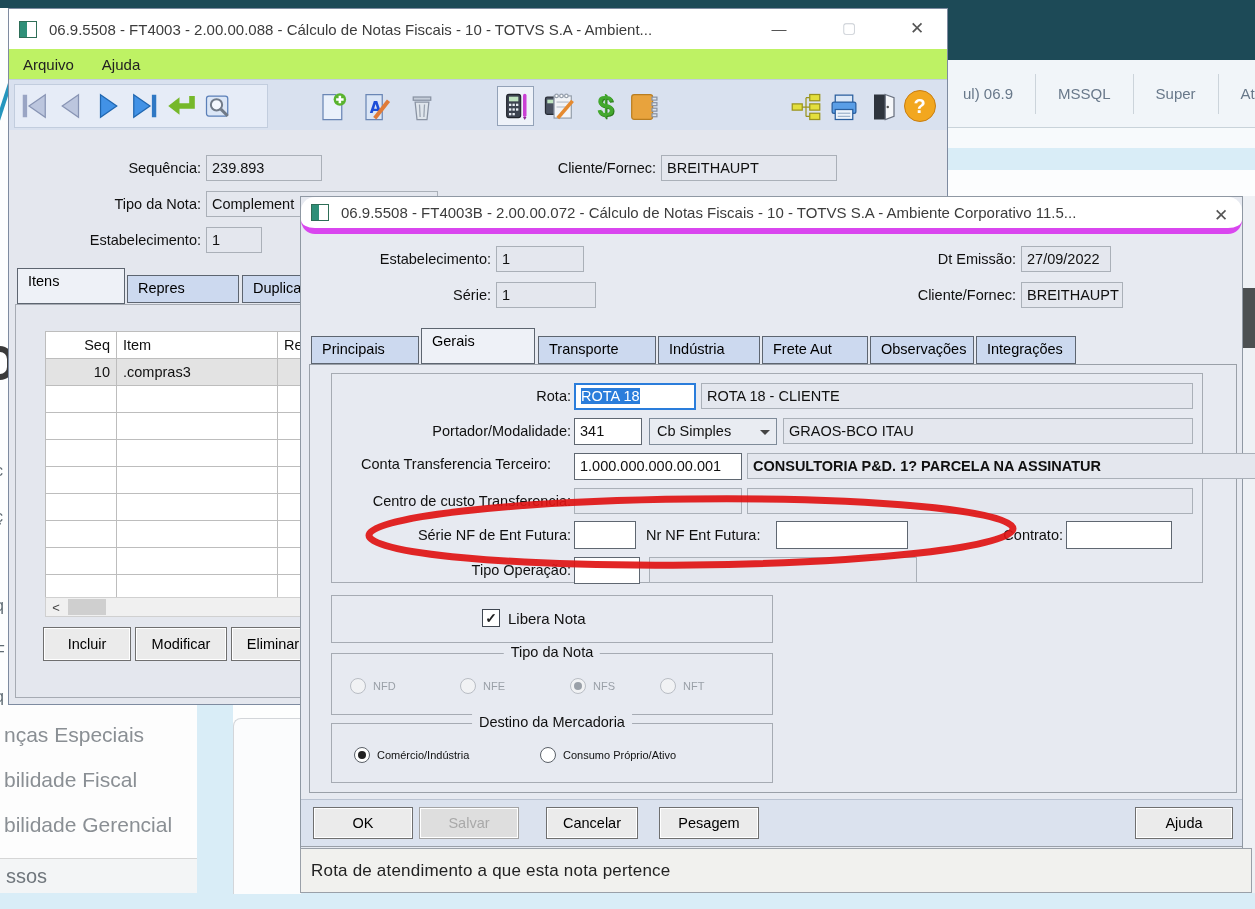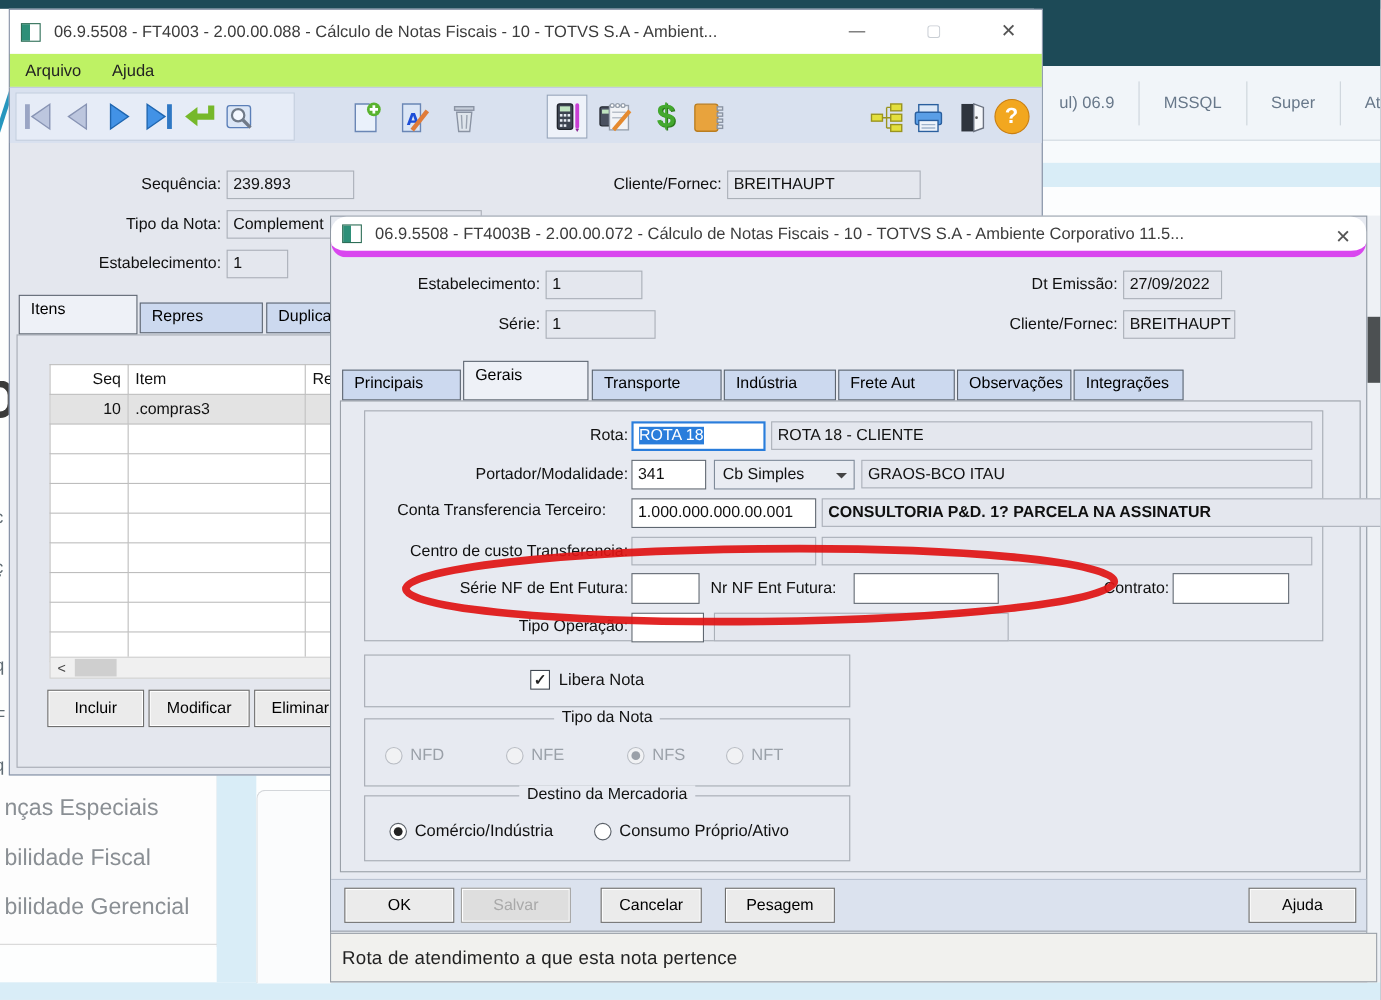--- a/index.html
+++ b/index.html
@@ -49,21 +49,21 @@
        display:flex;align-items:flex-start;justify-content:flex-start;padding:4px 8px 0 10px;font-size:14.5px;color:#000;}
   .tab.active{background:#eef1f7;z-index:3;}
   .groupbox{position:absolute;border:1px solid #a6abb3;box-sizing:border-box;background:#e7eaf1;}
   .legend{position:absolute;top:-10px;left:50%;transform:translateX(-50%);background:#e7eaf1;
           padding:0 7px;font-size:14.5px;white-space:nowrap;color:#101010;}
   .radio{width:16px;height:16px;border-radius:50%;background:#fff;border:1px solid #5a6068;box-sizing:border-box;
          display:inline-block;vertical-align:-3px;position:relative;flex:none;}
   .radio.sel::after{content:'';position:absolute;left:3px;top:3px;width:8px;height:8px;border-radius:50%;background:#222;}
   .radio.dis{border-color:#b9bdc4;background:#f1f2f4;}
   .radio.dis.sel::after{background:#9aa0a8;}
-  .r-item{position:absolute;display:flex;align-items:center;gap:7px;font-size:15px;white-space:nowrap;}
+  .r-item{position:absolute;display:flex;align-items:center;gap:7px;font-size:11px;white-space:nowrap;}
   .r-item.dis{color:#9aa0a8;}
   .chk{width:18px;height:18px;background:#fff;border:1.5px solid #3f4650;box-sizing:border-box;
        display:flex;align-items:center;justify-content:center;font-size:14px;color:#222;font-weight:bold;flex:none;}
   
   #main-window{left:8px;top:8px;width:940px;height:697px;background:#e4e7ee;border:1px solid #7e8ba0;box-sizing:border-box;z-index:10;}
   #mw-title{height:40px;}
   #mw-menubar{position:absolute;left:0;top:40px;width:100%;height:30px;background:#bef264;display:flex;align-items:center;
               font-size:15px;color:#222;border-bottom:1px solid #e4e4e4;}
   .menu-item{padding:0 14px;}
   #mw-toolbar{position:absolute;left:0;top:70px;width:100%;height:50px;background:#d9e1ef;border-top:1px solid #c2cdde;}
@@ -117,20 +117,21 @@
   <div class="abs bottom-strip"></div>
   <div class="abs teal-diag"></div>
 
   <div class="abs bg-panelA">
     <div class="bg-side-item" style="top:18px;">nças Especiais</div>
     <div class="bg-side-item" style="top:63px;">bilidade Fiscal</div>
     <div class="bg-side-item" style="top:108px;">bilidade Gerencial</div>
   </div>
   <div class="abs bg-arrow">▼</div>
   <div class="abs bg-divider"></div>
+  <div class="abs bg-ssos">ssos</div>
   <div class="abs bg-bluecol"></div>
   <div class="abs bg-panelB"></div>
 
   <div class="edge-frag" style="top:415px;"></div>
   <div class="edge-frag" style="top:462px;"><span>c</span></div>
   <div class="edge-frag" style="top:508px;"><span>ç</span></div>
   <div class="edge-frag" style="top:551px;font-weight:bold;color:#333;"></div>
   <div class="edge-frag" style="top:597px;"><span>q</span></div>
   <div class="edge-frag" style="top:643px;"><span>F</span></div>
   <div class="edge-frag" style="top:688px;"><span>q</span></div>

